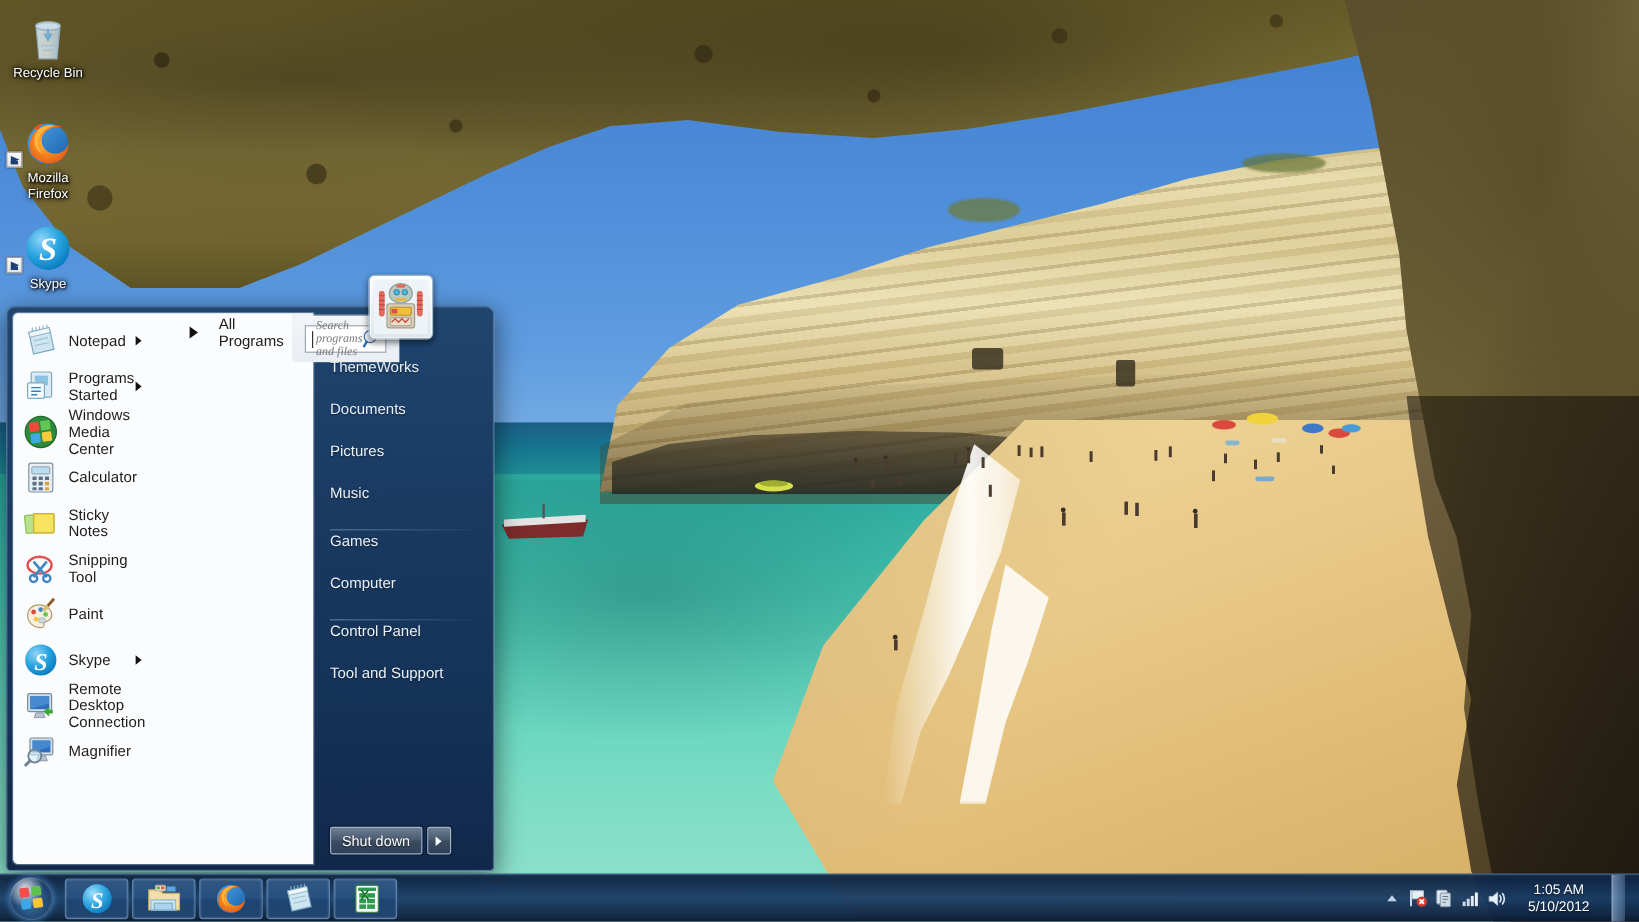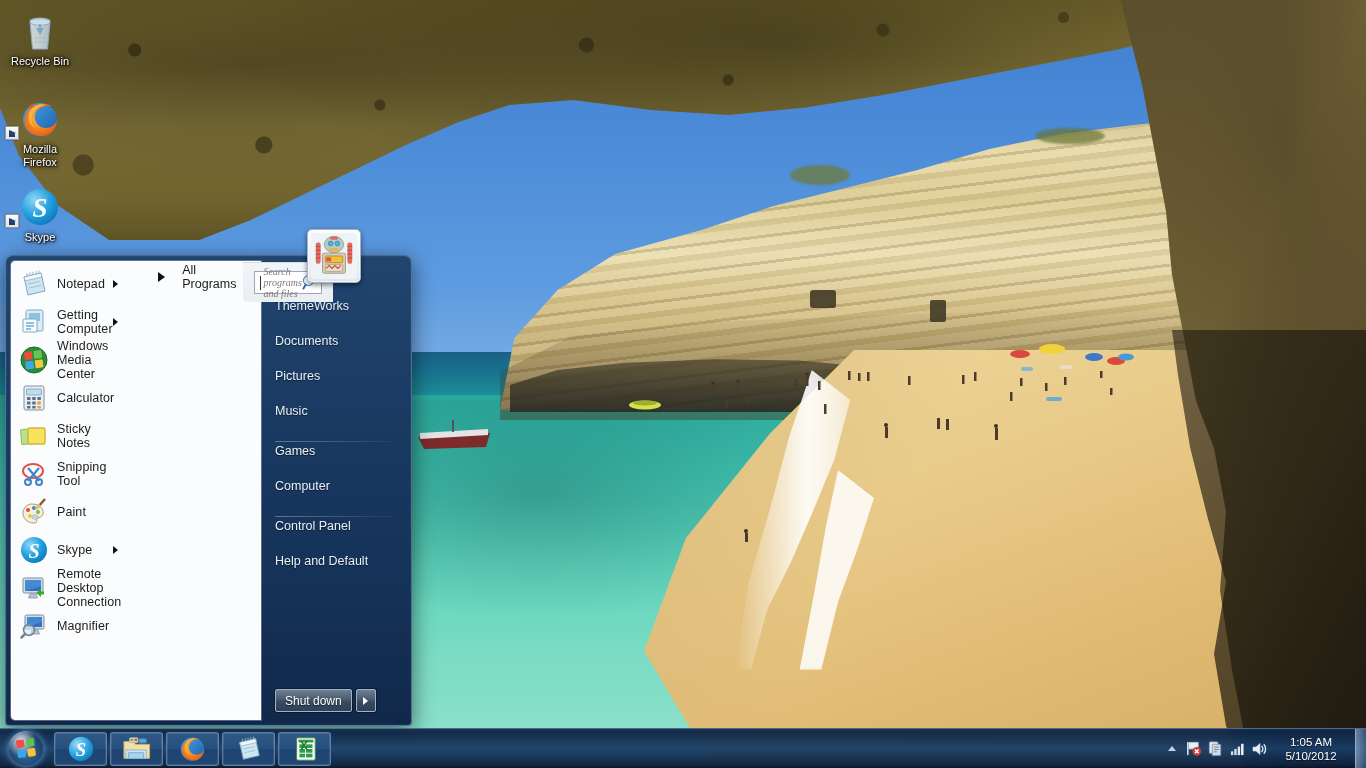--- a/index.html
+++ b/index.html
@@ -287,21 +287,21 @@
   .wf4 { left:9.5px; top:9.5px; background:#f5c637; }
 
   .tb-btn {
     width:53px; height:34px; margin-left:3px;
     border:1px solid rgba(150,190,230,.45); border-radius:3px;
     background:linear-gradient(to bottom, rgba(90,150,215,.42) 0%, rgba(48,98,160,.38) 48%, rgba(30,70,125,.46) 52%, rgba(55,110,175,.42) 100%);
     box-shadow:0 0 0 1px rgba(255,255,255,.10) inset;
     display:flex; align-items:center; justify-content:center; cursor:default; position:relative;
   }
 
-  #tray { margin-left:auto; display:flex; align-items:center; height:40px; padding-right:0; }
+  #tray { margin-left:auto; display:flex; align-items:center; height:40px; padding-right:12px; }
   .tray-arrow { width:20px; height:34px; display:flex; align-items:center; justify-content:center; cursor:default;}
   .tray-arrow i { width:0;height:0; border-bottom:5px solid #c3d4e6; border-left:4px solid transparent; border-right:4px solid transparent;}
   .tray-ico { width:22px; height:34px; display:flex; align-items:center; justify-content:center; cursor:default; position:relative;}
   .clock {
     width:78px; text-align:center; color:#fff; font-size:11.5px; line-height:14px;
     text-shadow:0 1px 1px rgba(0,0,0,.6); cursor:default; margin-left:2px;
   }
   .showdesk {
     width:11px; height:40px; margin-left:5px;
     background:linear-gradient(to right, rgba(175,205,235,.55), rgba(120,160,205,.35));
@@ -483,21 +483,21 @@
 
       <div class="sm-item">
         <div class="ico">
           <svg width="30" height="30" viewBox="0 0 30 30">
             <rect x="7" y="3" width="17" height="21" rx="1.5" fill="#dceaf4" stroke="#7ea9c2"></rect>
             <rect x="10" y="6" width="11" height="8" fill="#8dc2e0"></rect>
             <rect x="4" y="12" width="14" height="13" rx="1" fill="#f5fafd" stroke="#7ea9c2"></rect>
             <path d="M7 16 h8 M7 19 h8 M7 22 h5" stroke="#2f80c0" stroke-width="1.2"></path>
           </svg>
         </div>
-        <div class="txt">Getting Computer</div>
+        <div class="txt">Programs Started</div>
         <span class="arrow"></span>
       </div>
 
       <div class="sm-item">
         <div class="ico">
           <svg width="30" height="30" viewBox="0 0 30 30">
             <circle cx="15" cy="15" r="13" fill="#2d8a3c"></circle>
             <circle cx="15" cy="15" r="13" fill="none" stroke="#1e6b2b" stroke-width="1"></circle>
             <g transform="translate(6,6) rotate(-8 9 9)">
               <rect x="0" y="0" width="8" height="8" rx="1" fill="#ef4b3c"></rect>
@@ -684,21 +684,21 @@
         <span class="rtxt">Games</span>
       </div>
       <div class="sm-ritem">
         <span class="rtxt">Computer</span>
       </div>
       <div class="sm-rsep"></div>
       <div class="sm-ritem">
         <span class="rtxt">Control Panel</span>
       </div>
       <div class="sm-ritem">
-        <span class="rtxt">Help and Default</span>
+        <span class="rtxt">Tool and Support</span>
       </div>
     </div>
 
     <div class="sm-shutwrap">
       <div class="sm-shut">Shut down</div>
       <div class="sm-shutarrow">
         <i></i>
       </div>
     </div>
   </div>

